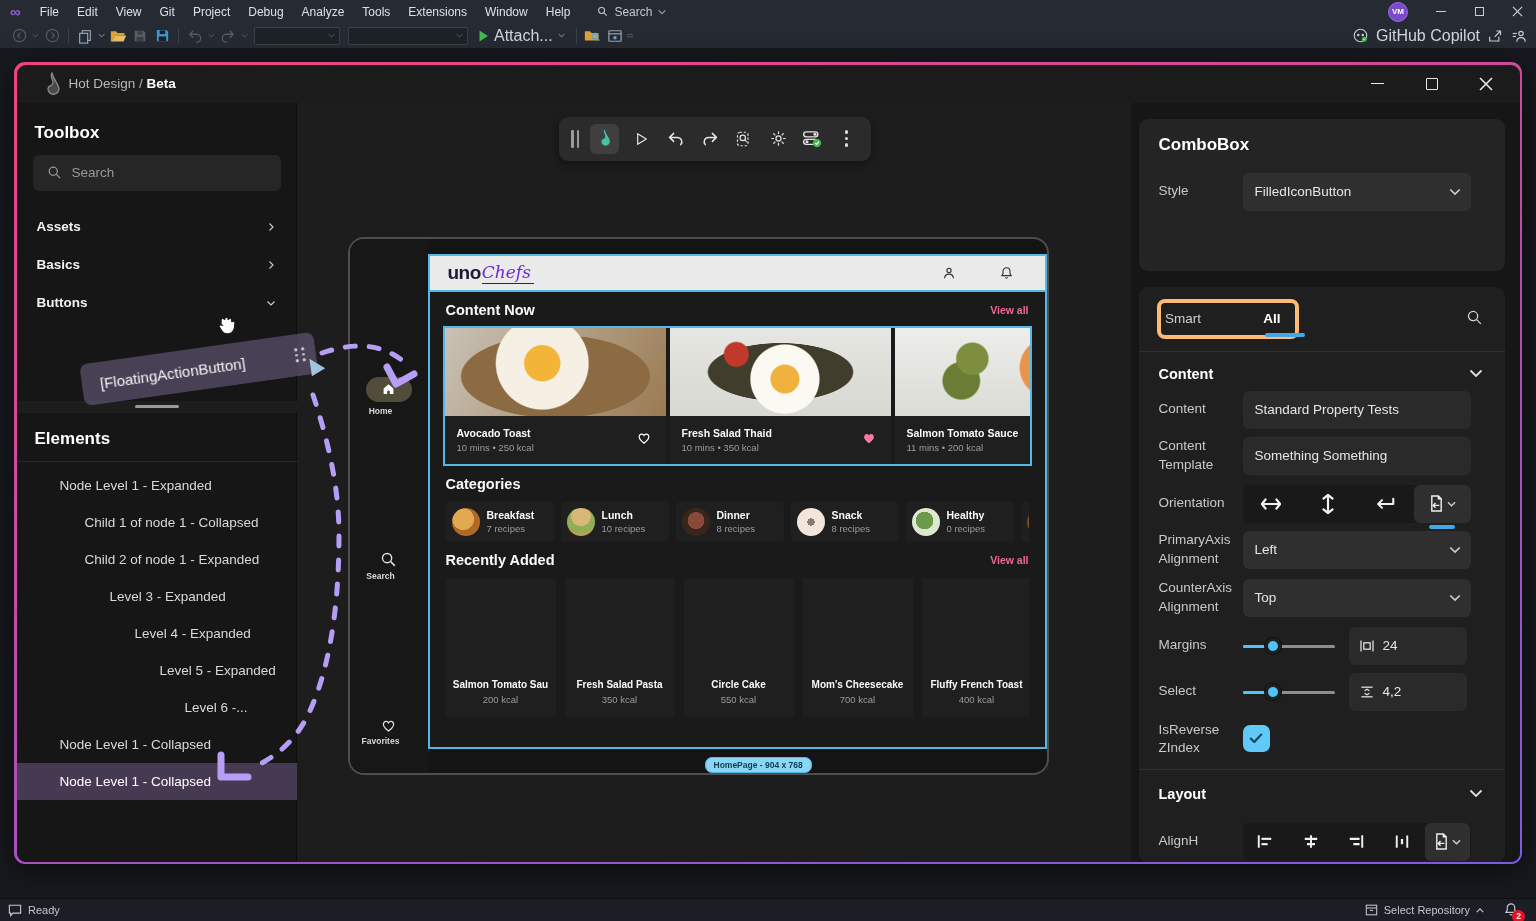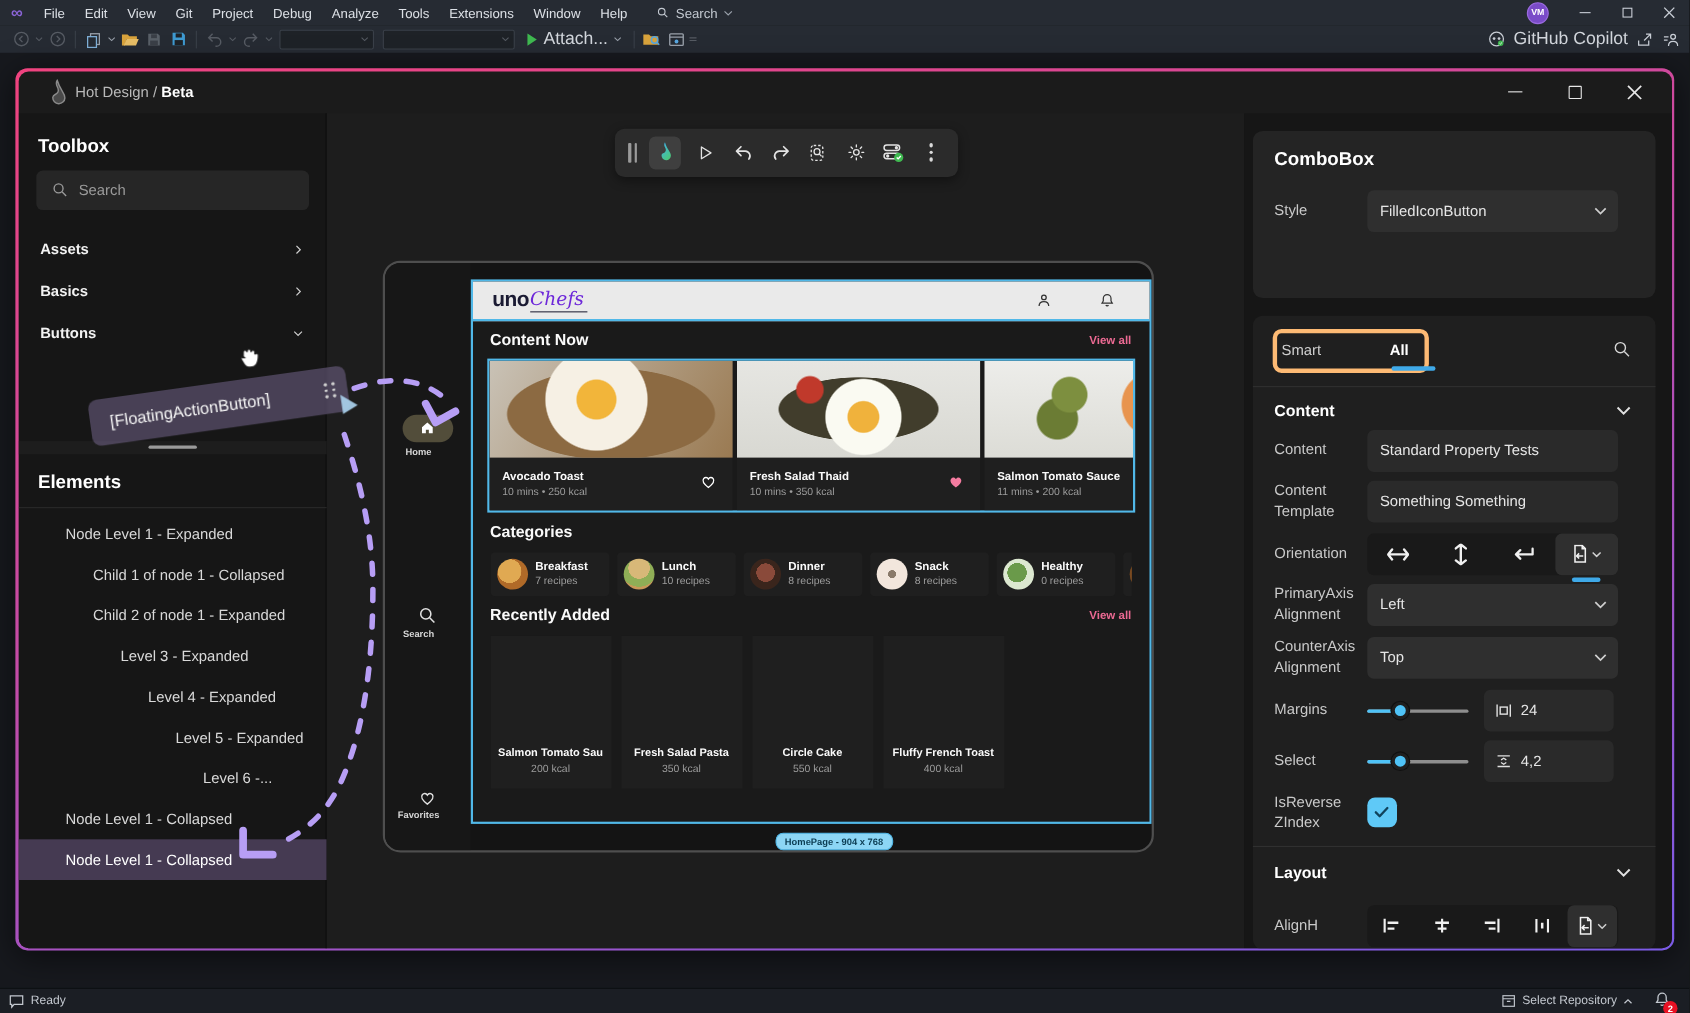--- a/index.html
+++ b/index.html
@@ -625,20 +625,25 @@
                     <div class="rec-img img-pasta"></div>
                     <div class="rec-name">Fresh Salad Pasta</div>
                     <div class="rec-kcal">350 kcal</div>
                   </div>
                 <div class="rec-card">
                     <div class="rec-img img-macaron"></div>
                     <div class="rec-name">Circle Cake</div>
                     <div class="rec-kcal">550 kcal</div>
                   </div>
                 <div class="rec-card">
+                    <div class="rec-img img-cheesecake"></div>
+                    <div class="rec-name">Mom's Cheesecake</div>
+                    <div class="rec-kcal">700 kcal</div>
+                  </div>
+                <div class="rec-card">
                     <div class="rec-img img-toast"></div>
                     <div class="rec-name">Fluffy French Toast</div>
                     <div class="rec-kcal">400 kcal</div>
                   </div>
 
               </div>
             </div>
           </div>
         </div>
 

